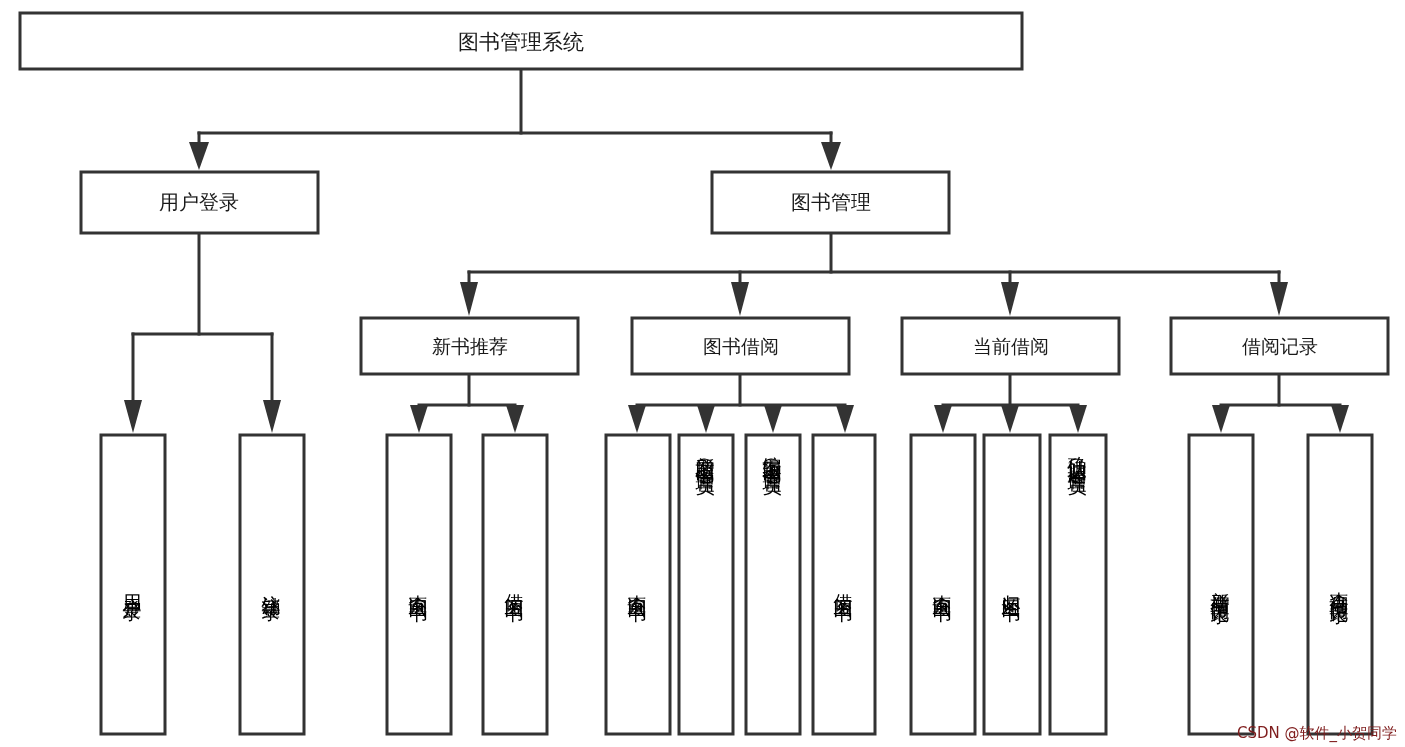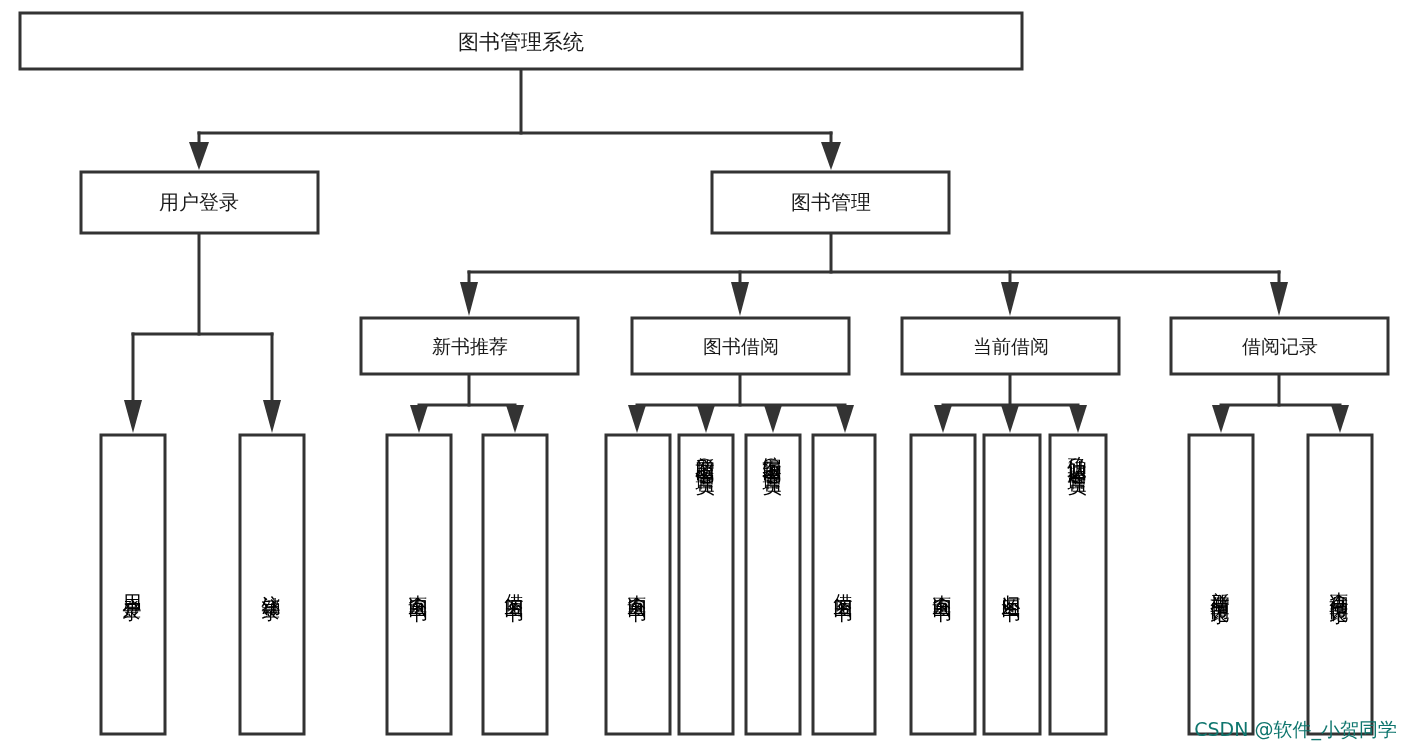--- a/index.html
+++ b/index.html
@@ -7,21 +7,21 @@
   #stage{position:relative;width:1405px;height:747px;background:#ffffff;}
   svg.diagram{position:absolute;left:0;top:0;width:1405px;height:747px;}
   .nodebox{fill:#ffffff;stroke:#333333;stroke-width:3;}
   .edge{stroke:#333333;stroke-width:3;fill:none;stroke-linecap:square;}
   .arrowhead{fill:#333333;stroke:none;}
   .nodelabel{font-family:"DejaVu Sans","Liberation Sans",sans-serif;fill:#1a1a1a;text-anchor:middle;dominant-baseline:middle;}
   .lvl0-label{font-size:21px;}
   .lvl1-label{font-size:20px;}
   .lvl2-label{font-size:19px;}
   .vertlabel{font-family:"DejaVu Sans","Liberation Sans",sans-serif;fill:#1a1a1a;font-size:19px;writing-mode:vertical-rl;text-orientation:upright;letter-spacing:3px;}
-  .watermark{position:absolute;right:8px;bottom:4px;font-family:"DejaVu Sans","Liberation Sans",sans-serif;font-size:19px;color:#0f766e;white-space:nowrap;}
+  .watermark{position:absolute;right:8px;bottom:4px;font-family:"DejaVu Sans","Liberation Sans",sans-serif;font-size:15px;color:#7f1d1d;white-space:nowrap;}
 </style>
 </head>
 <body>
 
 <div id="stage">
 
   <svg class="diagram" viewBox="0 0 1405 747">
 
     <g>
 

